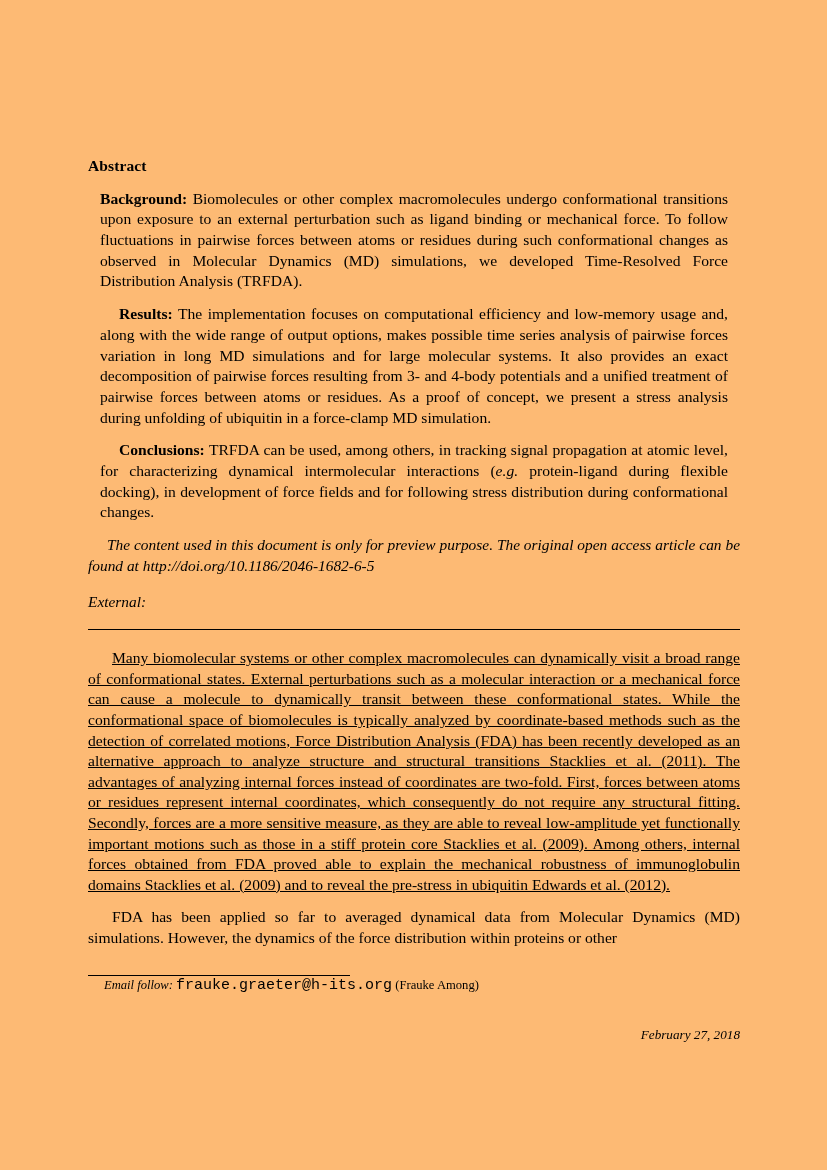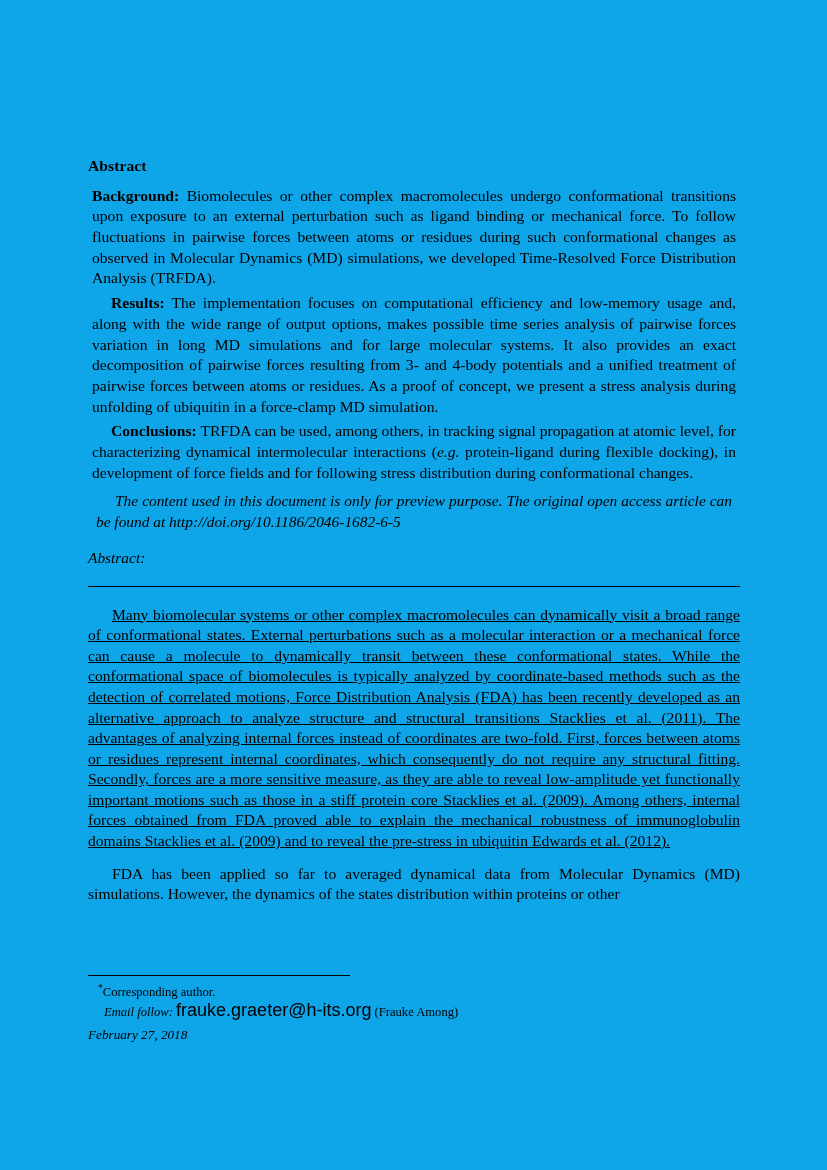--- a/index.html
+++ b/index.html
@@ -8,21 +8,21 @@
     background: #ffffff;
   }
   body {
     font-family: "Liberation Serif", "DejaVu Serif", serif;
     color: #000000;
   }
   .page {
     position: relative;
     width: 827px;
     height: 1170px;
-    background: #0ea5e9;
+    background: #fdba74;
     overflow: hidden;
     box-sizing: border-box;
   }
   .content {
     position: absolute;
     left: 88px;
     top: 156px;
     width: 652px;
   }
 
@@ -32,37 +32,37 @@
     font-weight: bold;
     line-height: 20.6px;
     margin: 0 0 9px 0;
     letter-spacing: 0.1px;
   }
   .abs-para {
     font-size: 15.6px;
     line-height: 20.7px;
     text-align: justify;
     text-justify: inter-word;
-    margin: 4px;
+    margin: 12px;
     hyphens: manual;
   }
   .abs-para + .abs-para {
     text-indent: 19px;
   }
   .runin {
     font-weight: bold;
   }
   .it { font-style: italic; }
 
   .preview-note {
     font-size: 15.4px;
     line-height: 20.7px;
     font-style: italic;
     text-align: justify;
-    margin: 8px;
+    margin: 0;
     text-indent: 19px;
   }
   .keywords {
     font-size: 15.4px;
     line-height: 20.7px;
     font-style: italic;
     margin: 15px 0 0 0;
   }
 
   .rule-full {
@@ -112,30 +112,30 @@
   }
   .footnote-line.email {
     padding-left: 16px;
     margin-top: 1px;
   }
   .fn-star {
     vertical-align: super;
     font-size: 9.5px;
   }
   .mono {
-    font-family: Liberation Sans, sans-serif;
-    font-size: 18px;
+    font-family: Liberation Mono, monospace;
+    font-size: 15px;
   }
 
   .date-line {
     position: absolute;
     left: 88px;
     top: 1026px;
     width: 652px;
-    text-align: left;
+    text-align: right;
     font-style: italic;
     font-size: 13.2px;
     line-height: 17px;
   }
 </style>
 </head>
 <body>
 
 <div class="page">
 
@@ -144,32 +144,31 @@
     <div class="abstract-heading">Abstract</div>
 
     <p class="abs-para"><span class="runin">Background:</span> <span>Biomolecules or other complex macromolecules undergo conformational transitions upon exposure to an external perturbation such as ligand binding or mechanical force. To follow fluctuations in pairwise forces between atoms or residues during such conformational changes as observed in Molecular Dynamics (MD) simulations, we developed Time-Resolved Force Distribution Analysis (TRFDA).</span></p>
 
     <p class="abs-para"><span class="runin">Results:</span> <span>The implementation focuses on computational efficiency and low-memory usage and, along with the wide range of output options, makes possible time series analysis of pairwise forces variation in long MD simulations and for large molecular systems. It also provides an exact decomposition of pairwise forces resulting from 3- and 4-body potentials and a unified treatment of pairwise forces between atoms or residues. As a proof of concept, we present a stress analysis during unfolding of ubiquitin in a force-clamp MD simulation.</span></p>
 
     <p class="abs-para"><span class="runin">Conclusions:</span> <span>TRFDA can be used, among others, in tracking signal propagation at atomic level, for characterizing dynamical intermolecular interactions (</span><span class="it">e.g.</span><span> protein-ligand during flexible docking), in development of force fields and for following stress distribution during conformational changes.</span></p>
 
     <p class="preview-note">The content used in this document is only for preview purpose. The original open access article can be found at http://doi.org/10.1186/2046-1682-6-5</p>
 
-    <p class="keywords">Abstract:</p>
+    <p class="keywords">External:</p>
 
     <hr class="rule-full">
 
 
     <p class="body-para first">Many biomolecular systems or other complex macromolecules can dynamically visit a broad range of conformational states. External perturbations such as a molecular interaction or a mechanical force can cause a molecule to dynamically transit between these conformational states. While the conformational space of biomolecules is typically analyzed by coordinate-based methods such as the detection of correlated motions, Force Distribution Analysis (FDA) has been recently developed as an alternative approach to analyze structure and structural transitions Stacklies et al. (2011). The advantages of analyzing internal forces instead of coordinates are two-fold. First, forces between atoms or residues represent internal coordinates, which consequently do not require any structural fitting. Secondly, forces are a more sensitive measure, as they are able to reveal low-amplitude yet functionally important motions such as those in a stiff protein core Stacklies et al. (2009). Among others, internal forces obtained from FDA proved able to explain the mechanical robustness of immunoglobulin domains Stacklies et al. (2009) and to reveal the pre-stress in ubiquitin Edwards et al. (2012).</p>
 
-    <p class="body-para">FDA has been applied so far to averaged dynamical data from Molecular Dynamics (MD) simulations. However, the dynamics of the states distribution within proteins or other</p>
+    <p class="body-para">FDA has been applied so far to averaged dynamical data from Molecular Dynamics (MD) simulations. However, the dynamics of the force distribution within proteins or other</p>
 
   </div>
 
   <div class="footnote-area">
     <hr class="rule-footnote">
-    <p class="footnote-line"><span class="fn-star">*</span><span>Corresponding author.</span></p>
     <p class="footnote-line email"><span class="it">Email follow:</span> <span class="mono">frauke.graeter@h-its.org</span> <span>(Frauke Among)</span></p>
   </div>
 
   <div class="date-line">February 27, 2018</div>
 
 </div>
 
 </body></html>

